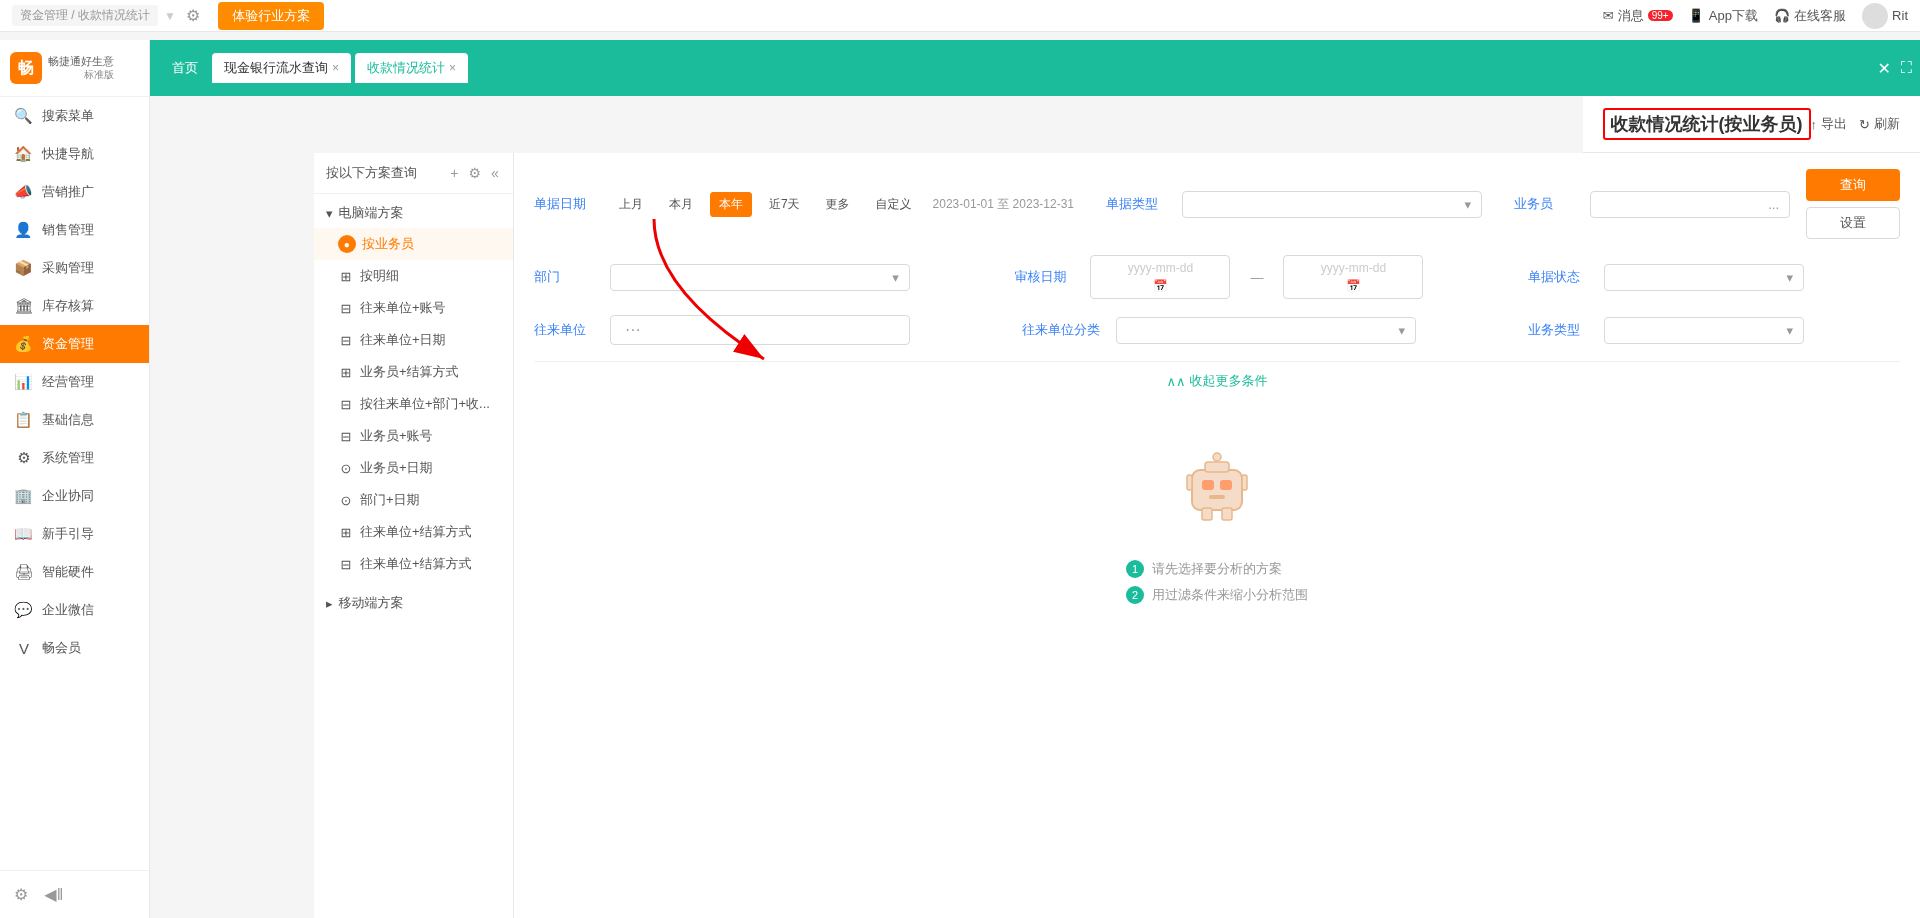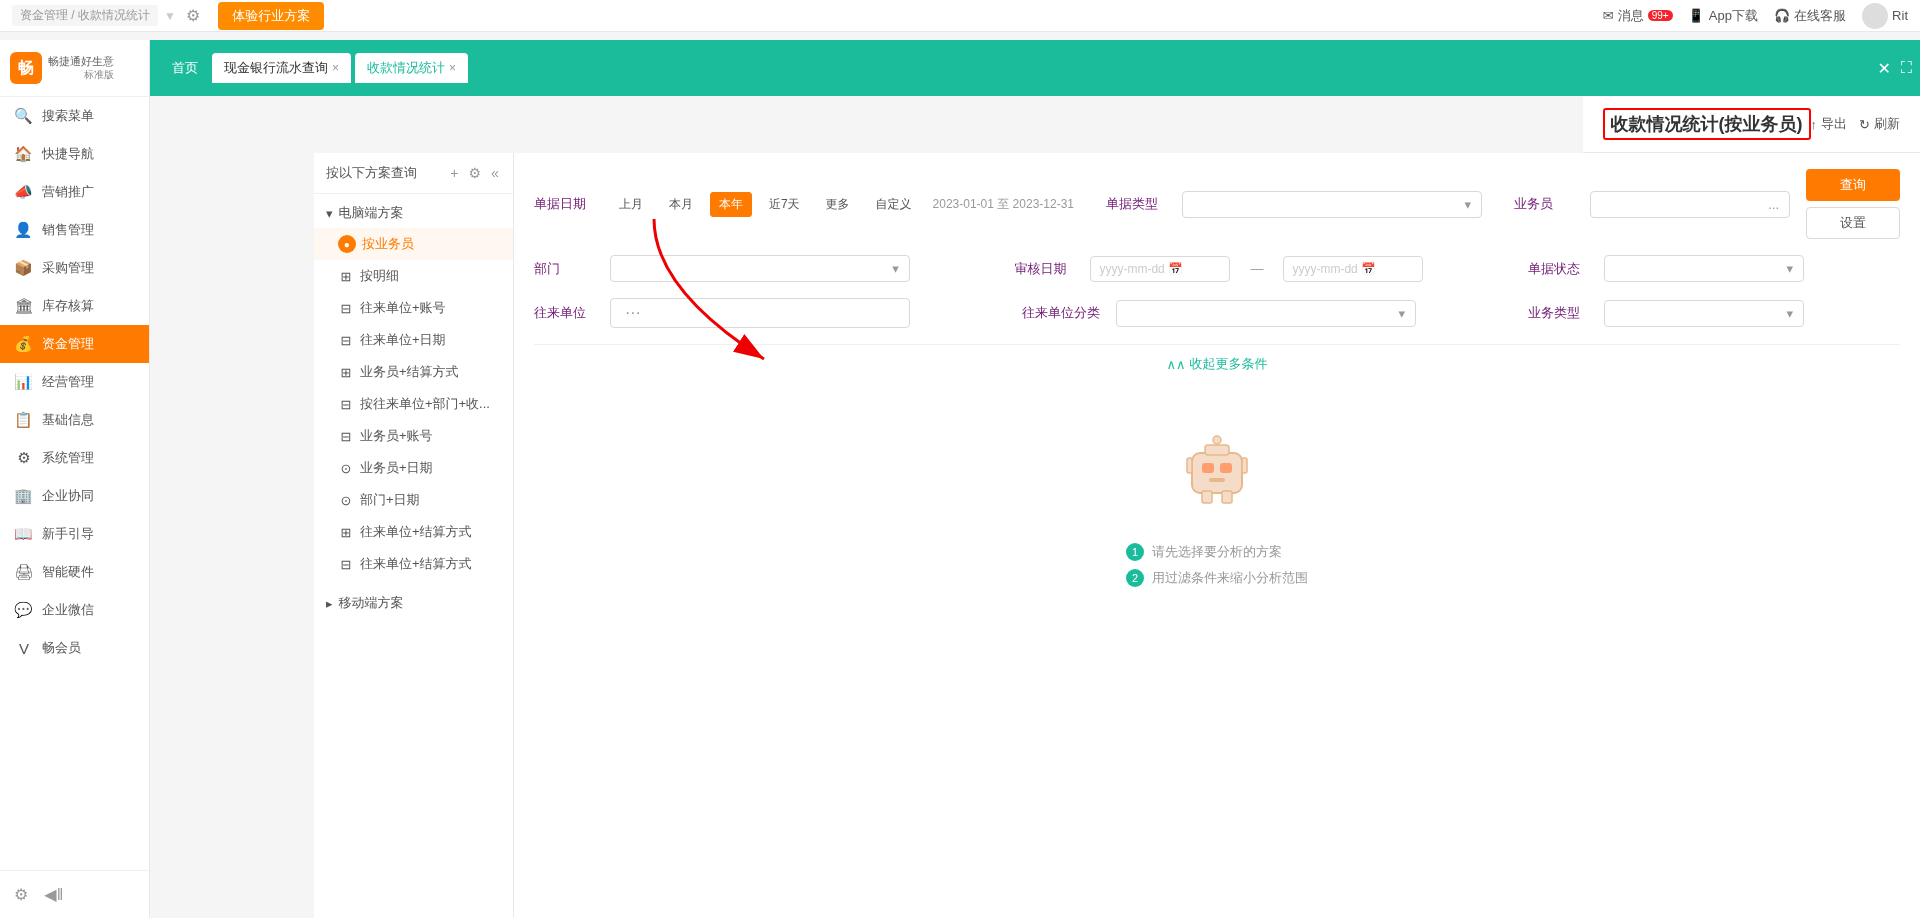--- a/index.html
+++ b/index.html
@@ -332,21 +332,21 @@
       overflow-y: auto;
       position: relative;
     }
     .filter-row {
       display: flex;
       align-items: center;
       gap: 16px;
       margin-bottom: 16px;
     }
     .filter-label {
-      color: #701a75;
+      color: #3b82f6;
       font-size: 13px;
       white-space: nowrap;
       min-width: 60px;
     }
     .date-tabs {
       display: flex;
       align-items: center;
       gap: 8px;
     }
     .date-tab {
@@ -392,20 +392,21 @@
       display: flex;
       align-items: center;
       gap: 4px;
       border: 1px solid #d9d9d9;
       border-radius: 4px;
       padding: 5px 8px;
       background: #fff;
       min-width: 140px;
       color: #ccc;
       font-size: 12px;
+      flex-direction: column;
     }
     .date-dash {
       color: #999;
       padding: 0 4px;
     }
     .filter-dots {
       color: #999;
       cursor: pointer;
       font-size: 16px;
     }

